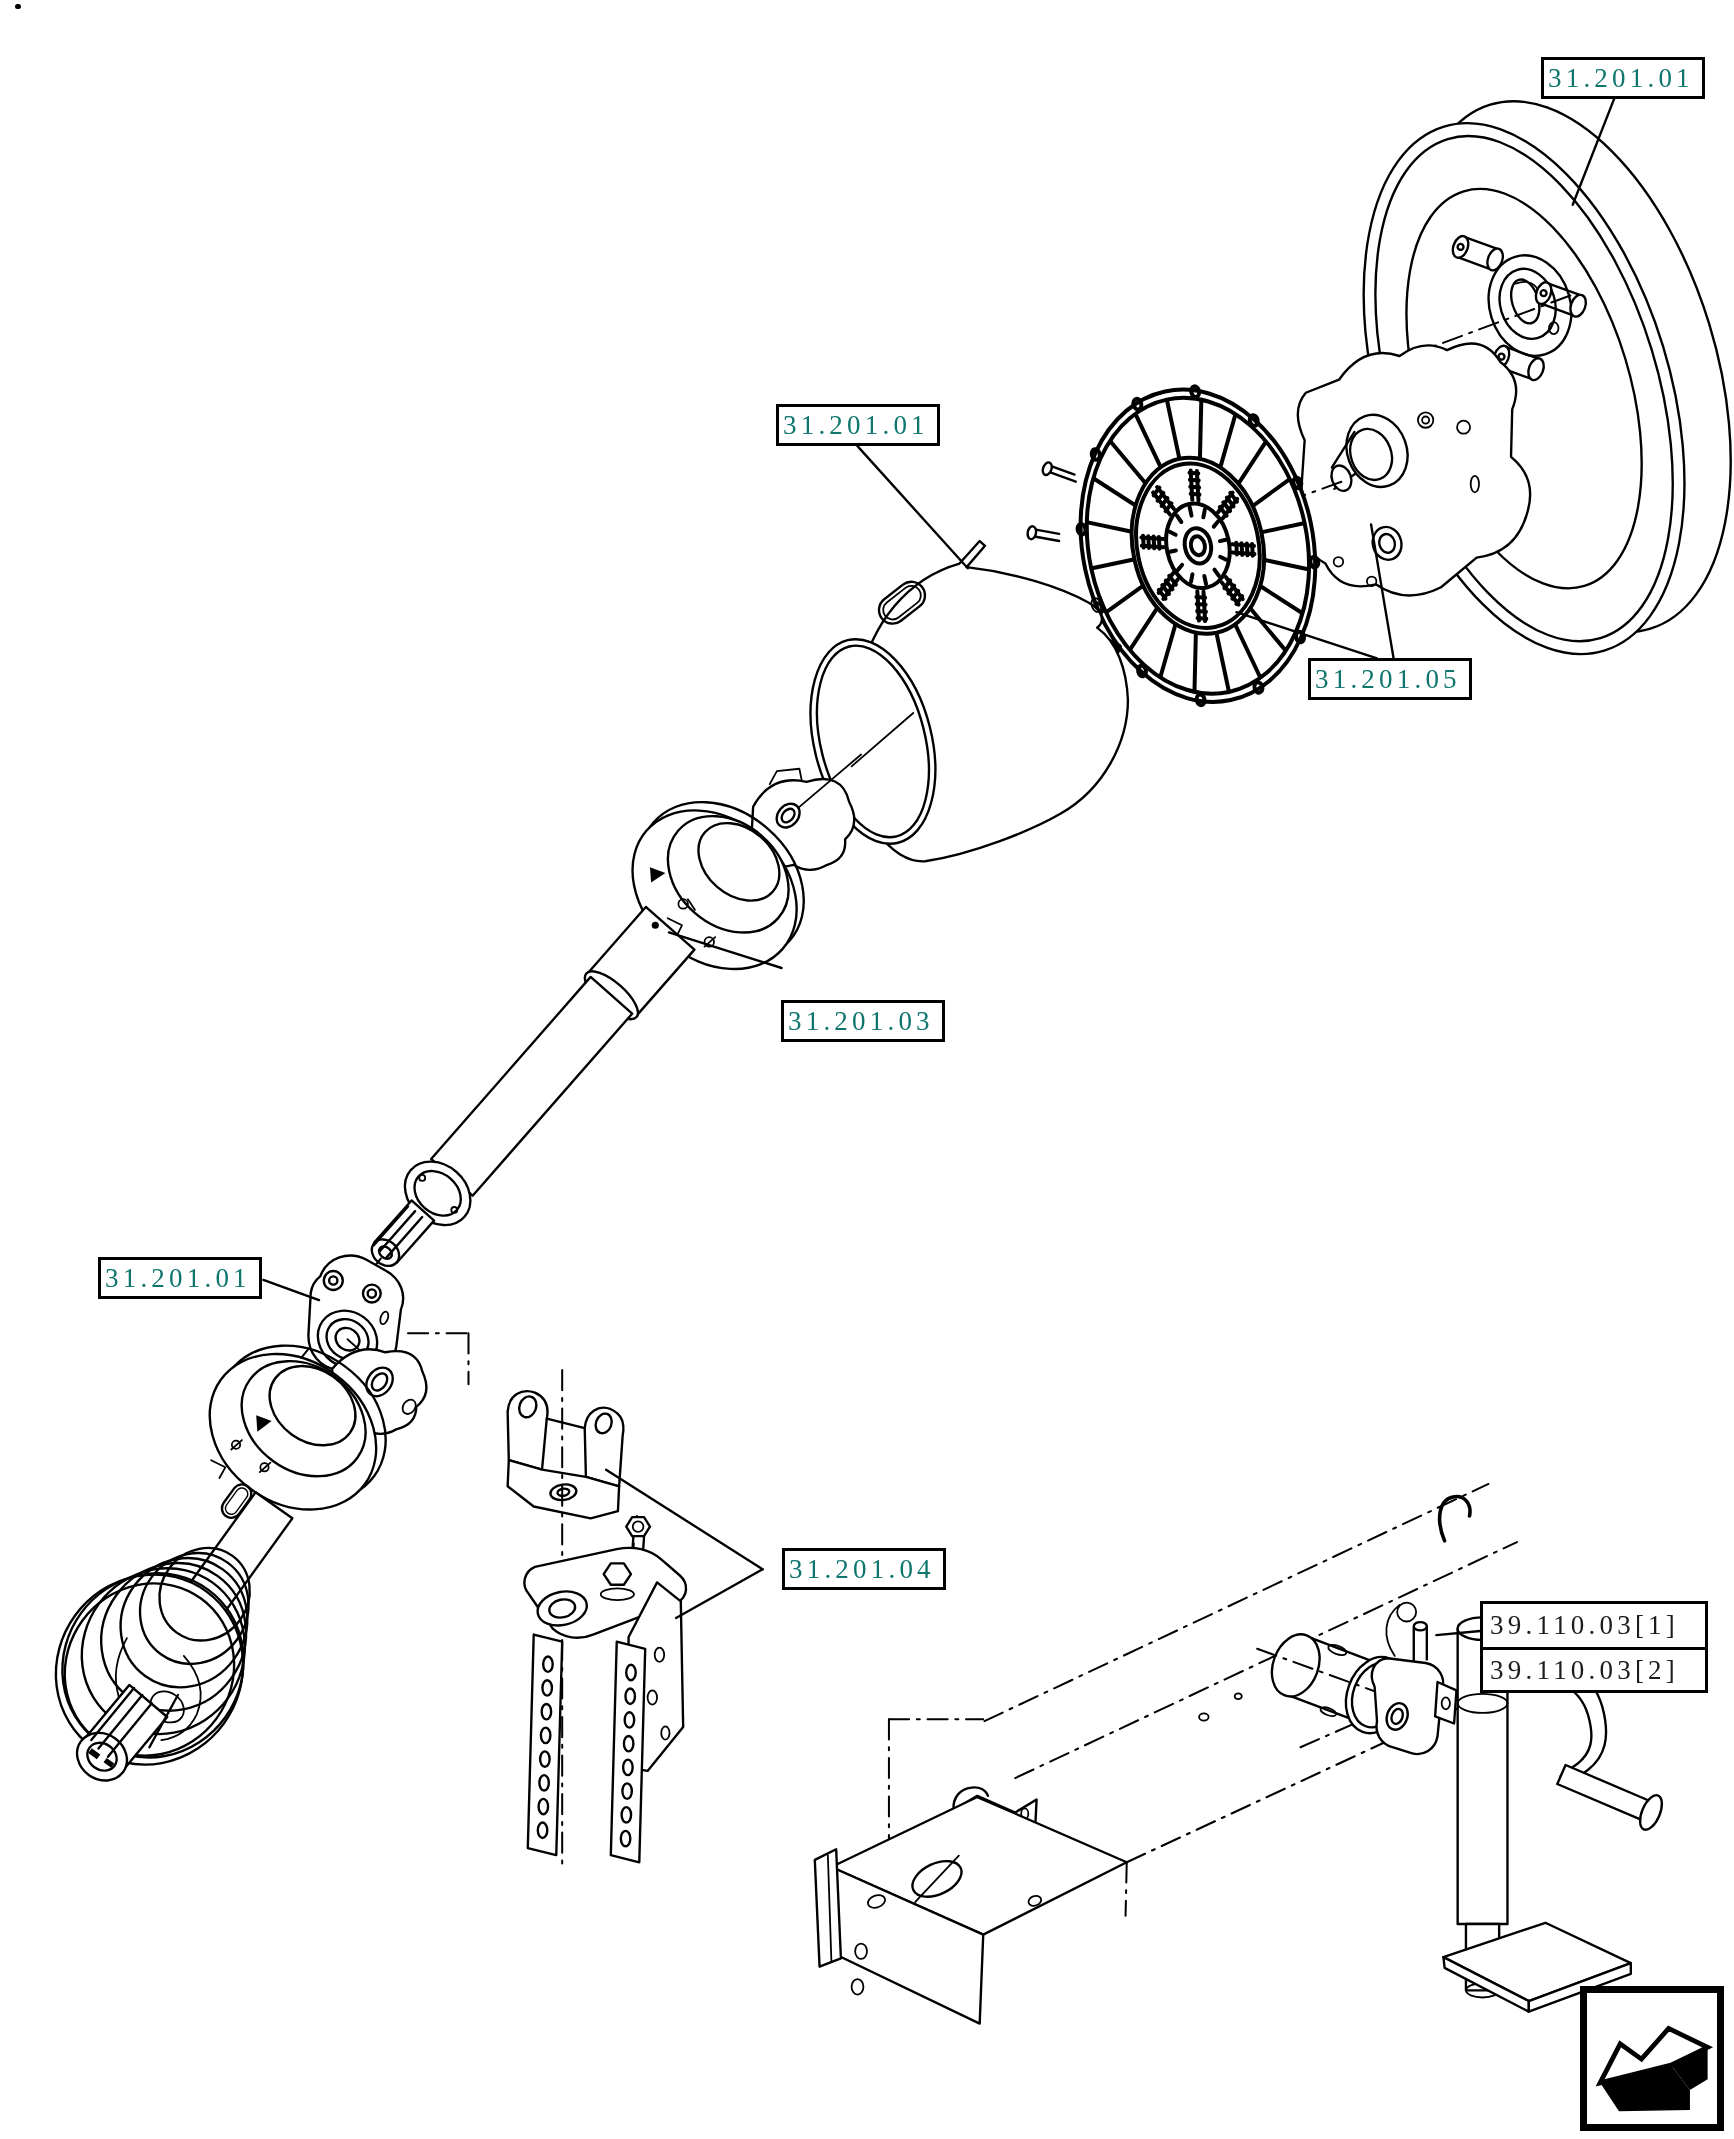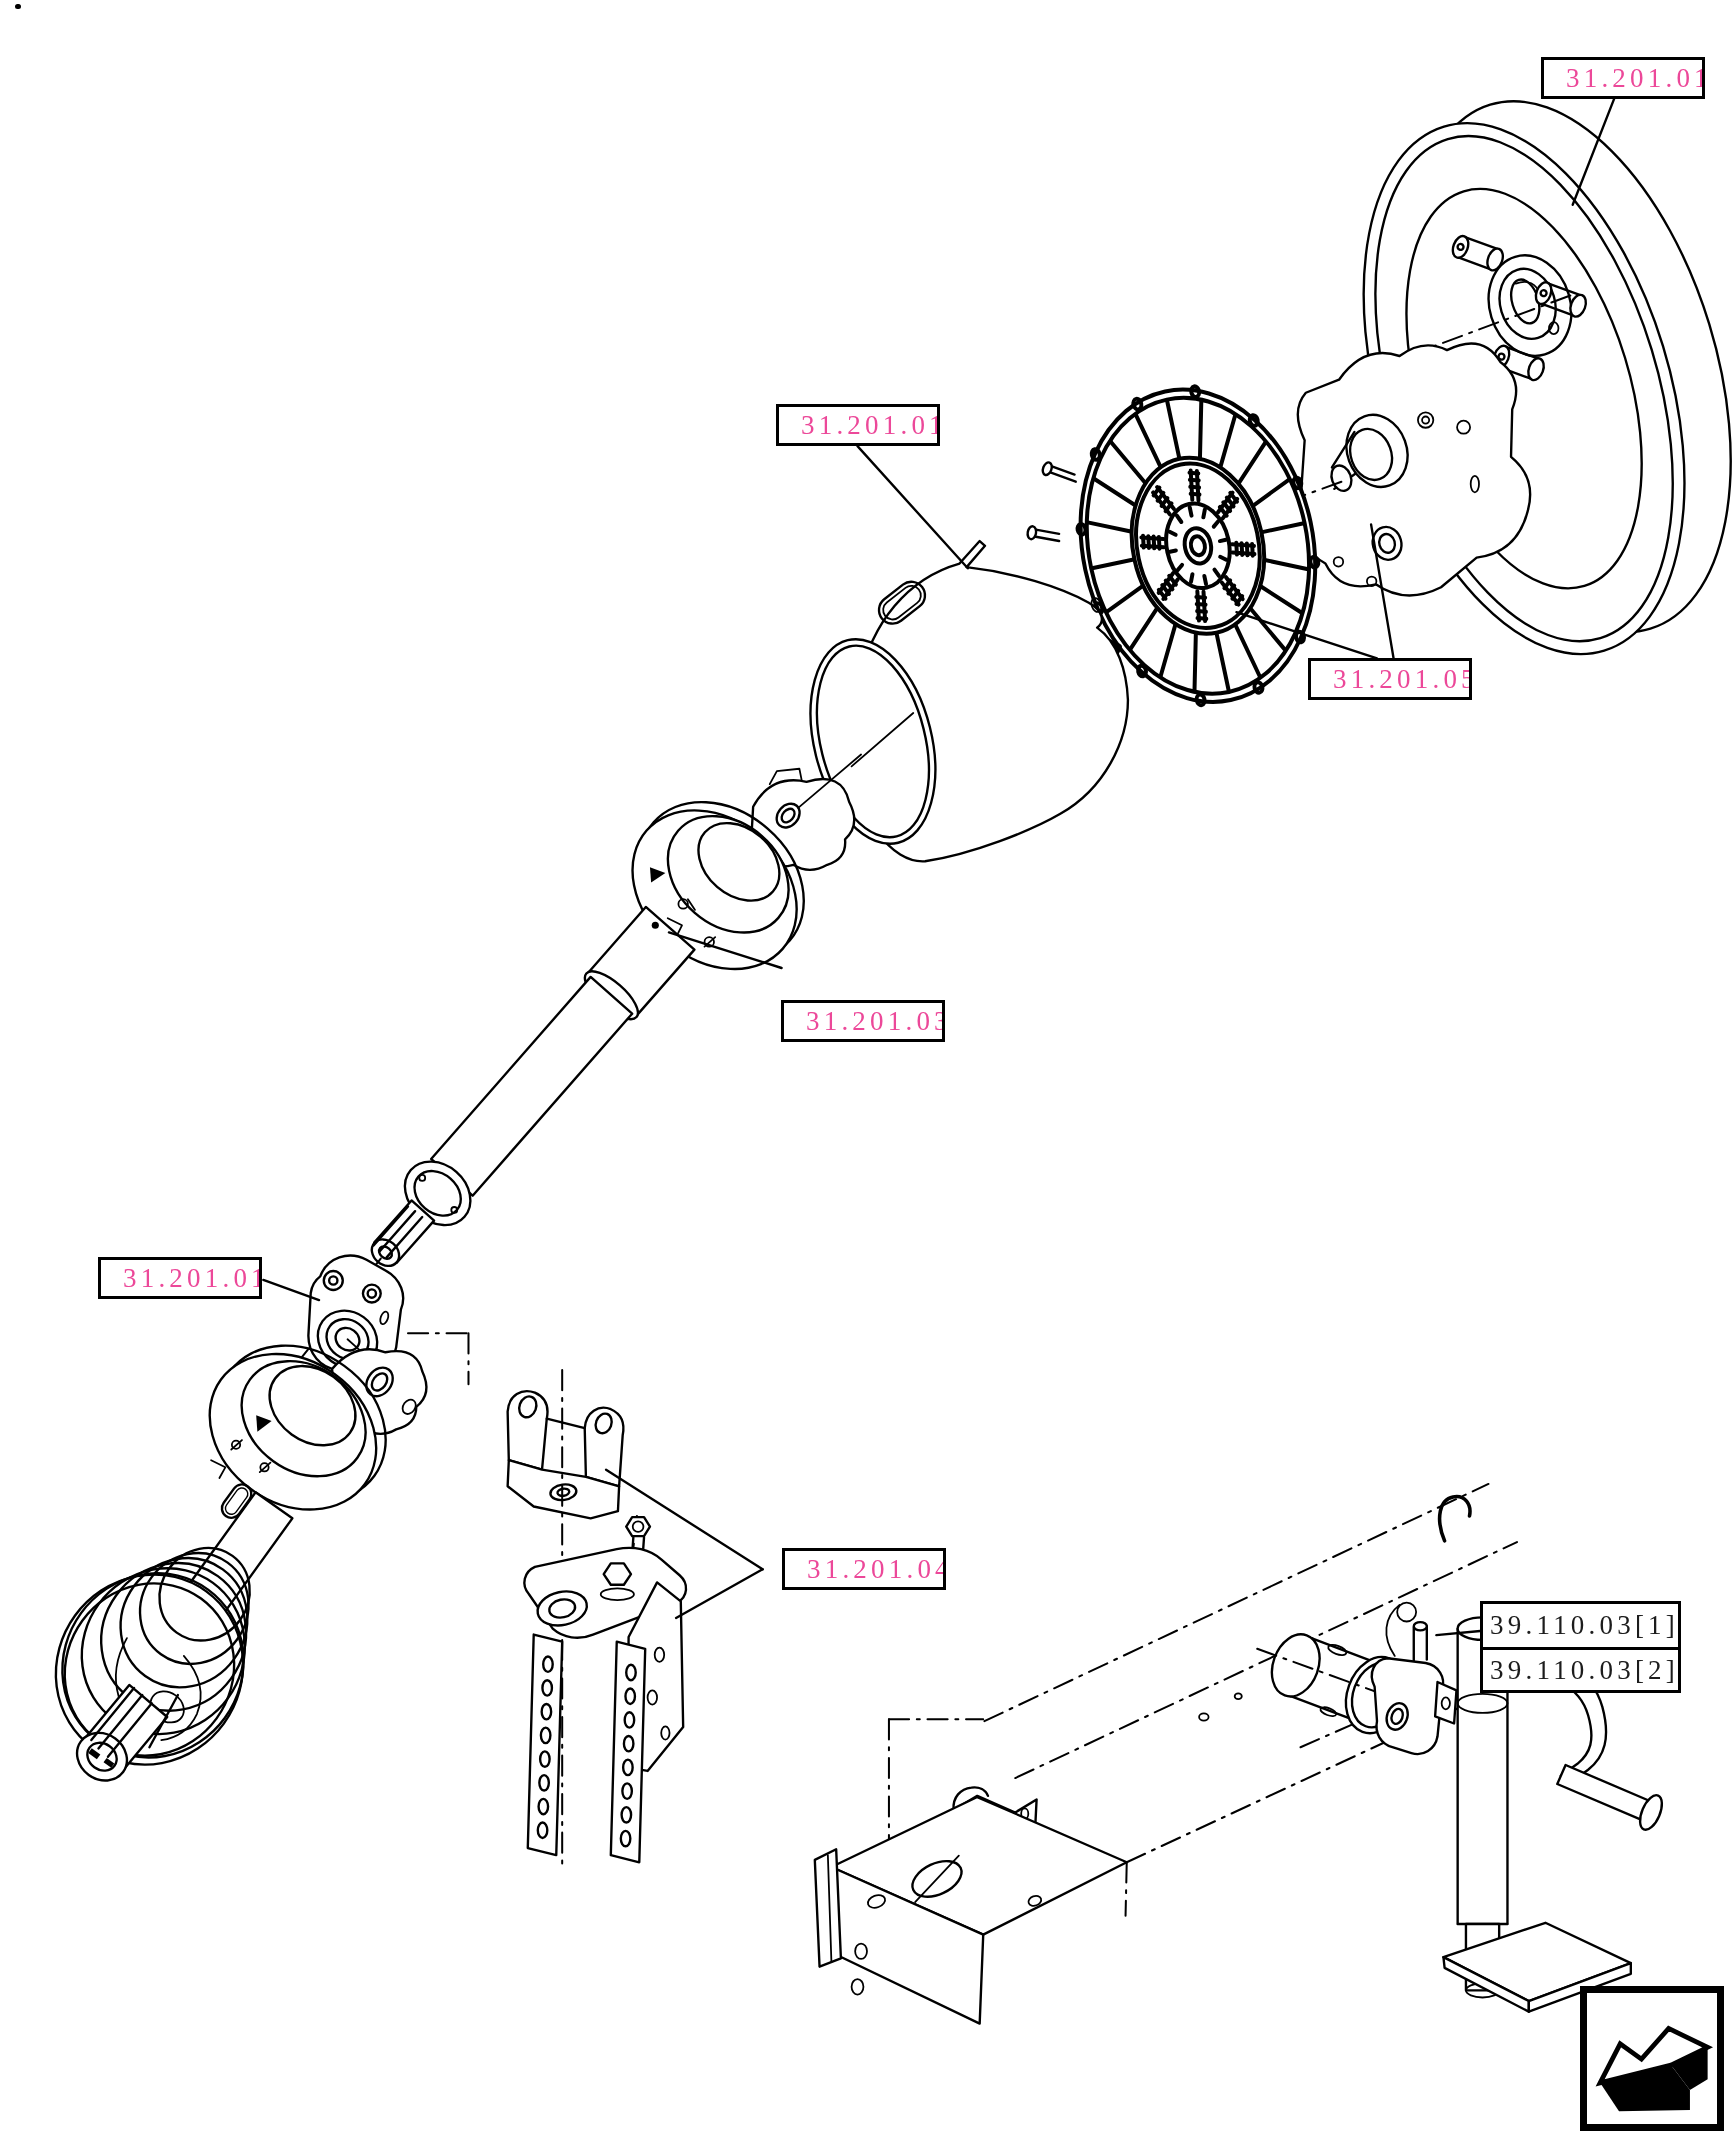--- a/index.html
+++ b/index.html
@@ -11,25 +11,25 @@
   .art path,.art line,.art ellipse,.art circle,.art rect,.art polygon,.art polyline{
       stroke:#000;stroke-width:4;fill:none;stroke-linecap:round;stroke-linejoin:round;}
   .art .fw{fill:#ffffff;}
   .art .fb{fill:#000;stroke:none;}
   .art .thin{stroke-width:3;}
   .art .thick{stroke-width:6;}
   .art .dash{stroke-dasharray:34 13 5 13;stroke-width:3.4;}
   .art .hair{stroke-width:2.4;}
   .art .nss *{vector-effect:non-scaling-stroke;}
   
-  .callout{position:absolute;border:3.6px solid #000;background:#fff;color:#ec4899;
+  .callout{position:absolute;border:3.6px solid #000;background:#fff;color:#0f766e;
       font-size:27px;letter-spacing:4.2px;white-space:nowrap;overflow:hidden;
-      display:flex;align-items:center;padding-left:22px;box-sizing:border-box;}
+      display:flex;align-items:center;padding-left:4px;box-sizing:border-box;}
   .callout.single{width:164px;height:42px;}
-  .stack{position:absolute;border:3.6px solid #000;background:#fff;box-sizing:border-box;width:201px;}
+  .stack{position:absolute;border:3.6px solid #000;background:#fff;box-sizing:border-box;width:228px;}
   .stack .row{height:43px;display:flex;align-items:center;padding-left:7.1px;
       font-size:27px;letter-spacing:4.2px;color:#1c1c1c;white-space:nowrap;overflow:hidden;box-sizing:border-box;}
   .stack .row + .row{border-top:3.6px solid #000;}
   
   .nav-box{position:absolute;left:1580px;top:1986px;width:144px;height:145px;
       border:7.1px solid #000;background:#fff;box-sizing:border-box;}
   .corner-dot{position:absolute;left:15.4px;top:3.6px;width:5.3px;height:5.3px;border-radius:50%;background:#000;}
 </style>
 </head>
 <body>

